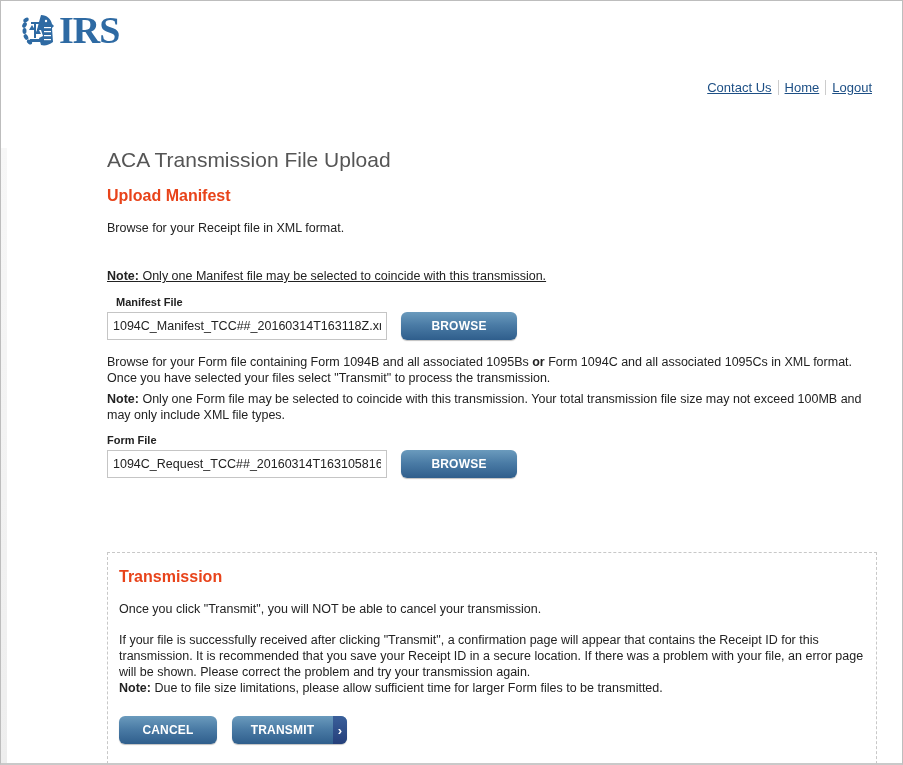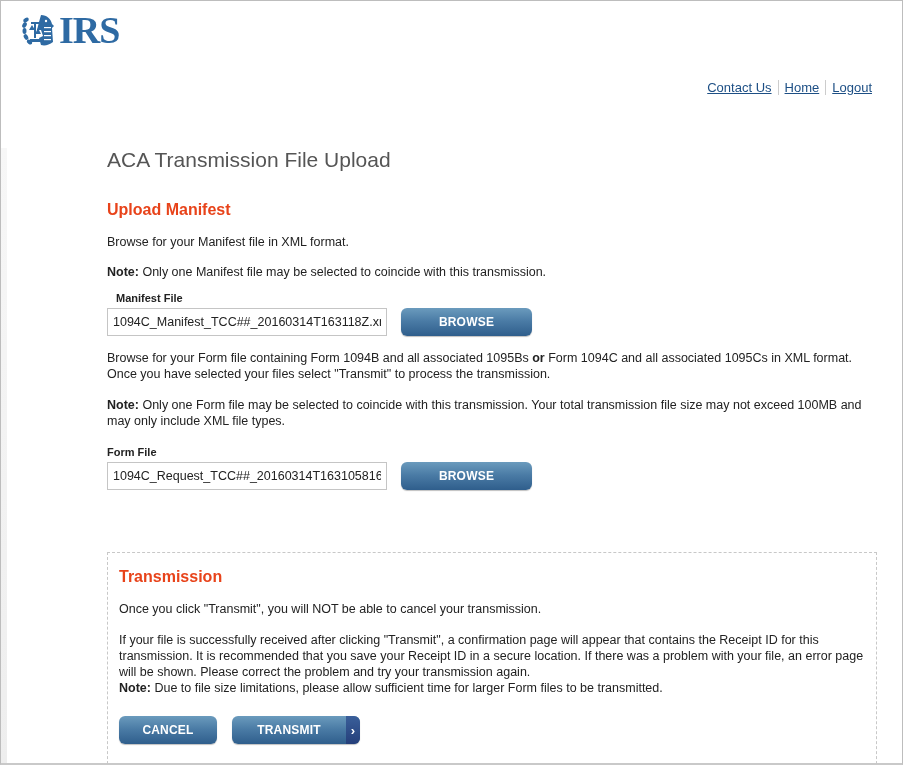--- a/index.html
+++ b/index.html
@@ -65,29 +65,29 @@
     }
     .btn {
       display: inline-flex; align-items: center; justify-content: center;
       height: 28px; border-radius: 6px; border: none;
       background: linear-gradient(#6b9bbd 0%, #4b7ca6 45%, #2f5e8c 100%);
       color: #fff; font-family: "Liberation Sans", sans-serif;
       font-weight: bold; font-size: 12px; letter-spacing: 0.2px;
       box-shadow: 0 1px 1px rgba(0,0,0,0.25);
       cursor: pointer;
     }
-    .btn-browse { width: 131px; margin-left: 14px; }
+    .btn-browse { width: 116px; margin-left: 14px; }
     .trans-box {
       position: absolute; left: 107px; top: 552px; width: 770px; height: 227px;
       border: 1px dashed #c8c8c8;
       padding: 14px 6px 0 11px;
     }
     .btn-cancel { width: 98px; }
     .btn-transmit {
-      width: 128px; margin-left: 9px; padding: 0; overflow: hidden; justify-content: flex-start;
+      width: 115px; margin-left: 9px; padding: 0; overflow: hidden; justify-content: flex-start;
     }
     .btn-transmit .lbl { flex: 1; text-align: center; }
     .btn-transmit .arrow {
       width: 14px; height: 100%; display: flex; align-items: center; justify-content: center;
       background: linear-gradient(#3a5f9a, #253f7a);
       font-size: 13px;
     }
   </style>
 </head>
 <body>
@@ -130,32 +130,32 @@
   <a href="#">Contact Us</a>
   <span class="sep"></span>
   <a href="#">Home</a>
   <span class="sep"></span>
   <a href="#">Logout</a>
 </div>
 
 <div class="content">
   <h1 class="page-title">ACA Transmission File Upload</h1>
 
-  <h2 class="section" style="margin-top:26px;">Upload Manifest</h2>
-  <p style="margin-top:14px;">Browse for your Manifest file in XML format.</p>
-  <p style="margin-top:14px;"><b>Note:</b><span> Only one Manifest file may be selected to coincide with this transmission.</span></p>
+  <h2 class="section" style="margin-top:12px;">Upload Manifest</h2>
+  <p style="margin-top:14px;">Browse for your Receipt file in XML format.</p>
+  <p style="margin-top:32px;text-decoration:underline;"><b>Note:</b><span> Only one Manifest file may be selected to coincide with this transmission.</span></p>
   <div class="field-label" style="margin-top:11px;padding-left:9px;">Manifest File</div>
   <div class="file-row">
     <input class="file-input" type="text" readonly="" value="1094C_Manifest_TCC##_20160314T163118Z.xml" style="">
     <button class="btn btn-browse">BROWSE</button>
   </div>
 
   <p style="margin-top:14px;"><span>Browse for your Form file containing Form 1094B and all associated 1095Bs </span><b>or</b><span> Form 1094C and all associated 1095Cs in XML format. Once you have selected your files select "Transmit" to process the transmission.</span></p>
-  <p style="margin-top:15px;"><b>Note:</b><span> Only one Form file may be selected to coincide with this transmission. Your total transmission file size may not exceed 100MB and may only include XML file types.</span></p>
-  <div class="field-label" style="margin-top:16px;">Form File</div>
+  <p style="margin-top:5px;"><b>Note:</b><span> Only one Form file may be selected to coincide with this transmission. Your total transmission file size may not exceed 100MB and may only include XML file types.</span></p>
+  <div class="field-label" style="margin-top:10px;">Form File</div>
   <div class="file-row">
     <input class="file-input" type="text" readonly="" value="1094C_Request_TCC##_20160314T163105816Z.xml" style="">
     <button class="btn btn-browse">BROWSE</button>
   </div>
 </div>
 
 <div class="trans-box">
   <h2 class="section">Transmission</h2>
   <p style="margin-top:14px;">Once you click "Transmit", you will NOT be able to cancel your transmission.</p>
   <p style="margin-top:15px;">If your file is successfully received after clicking "Transmit", a confirmation page will appear that contains the Receipt ID for this transmission. It is recommended that you save your Receipt ID in a secure location. If there was a problem with your file, an error page will be shown. Please correct the problem and try your transmission again.</p>

